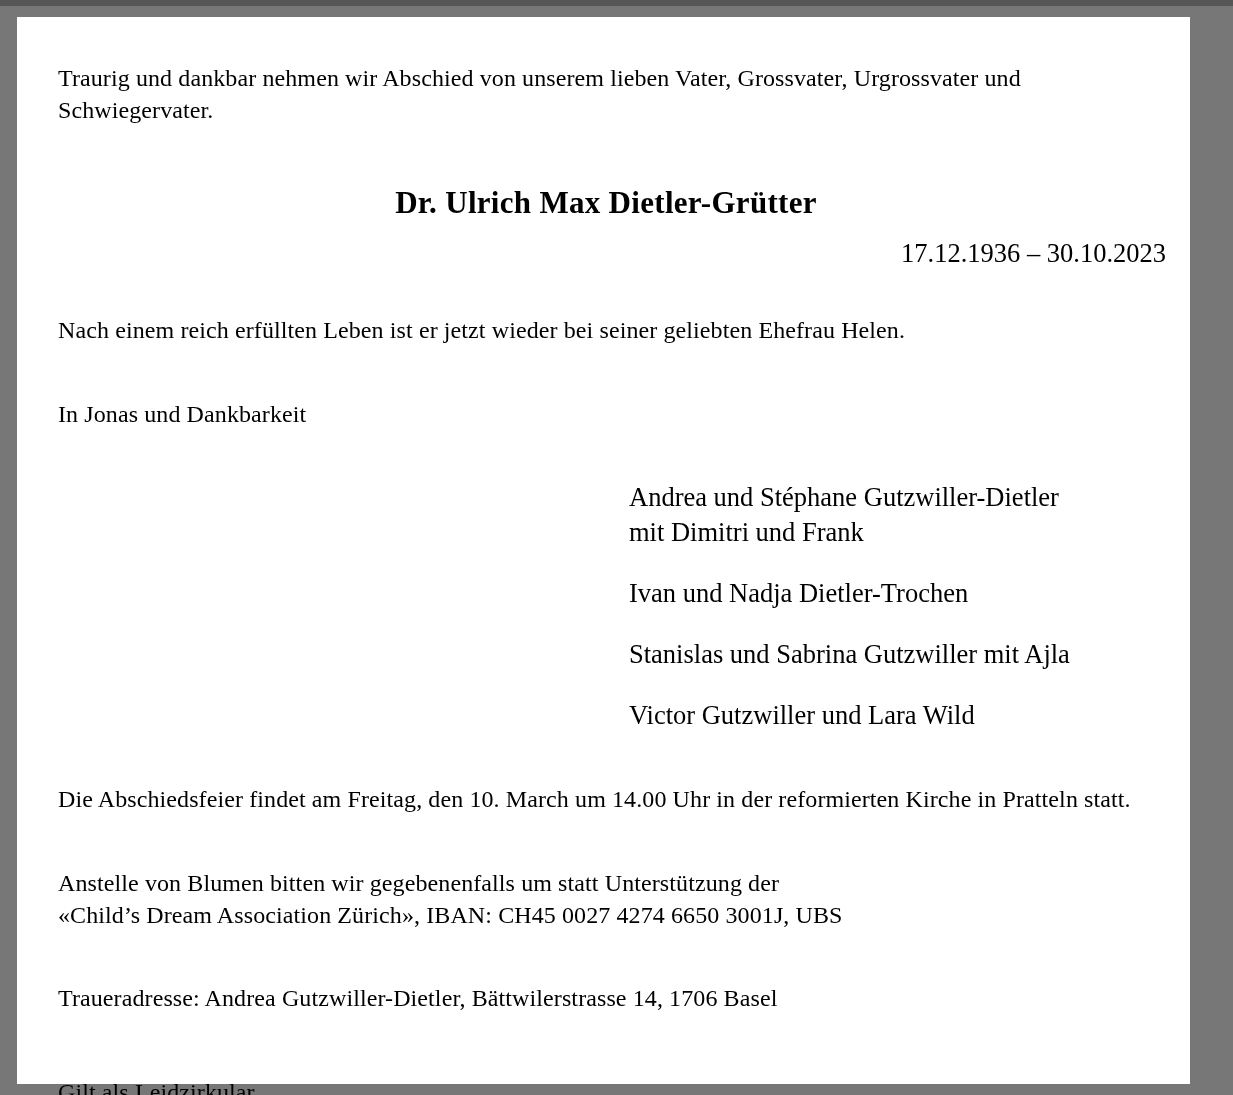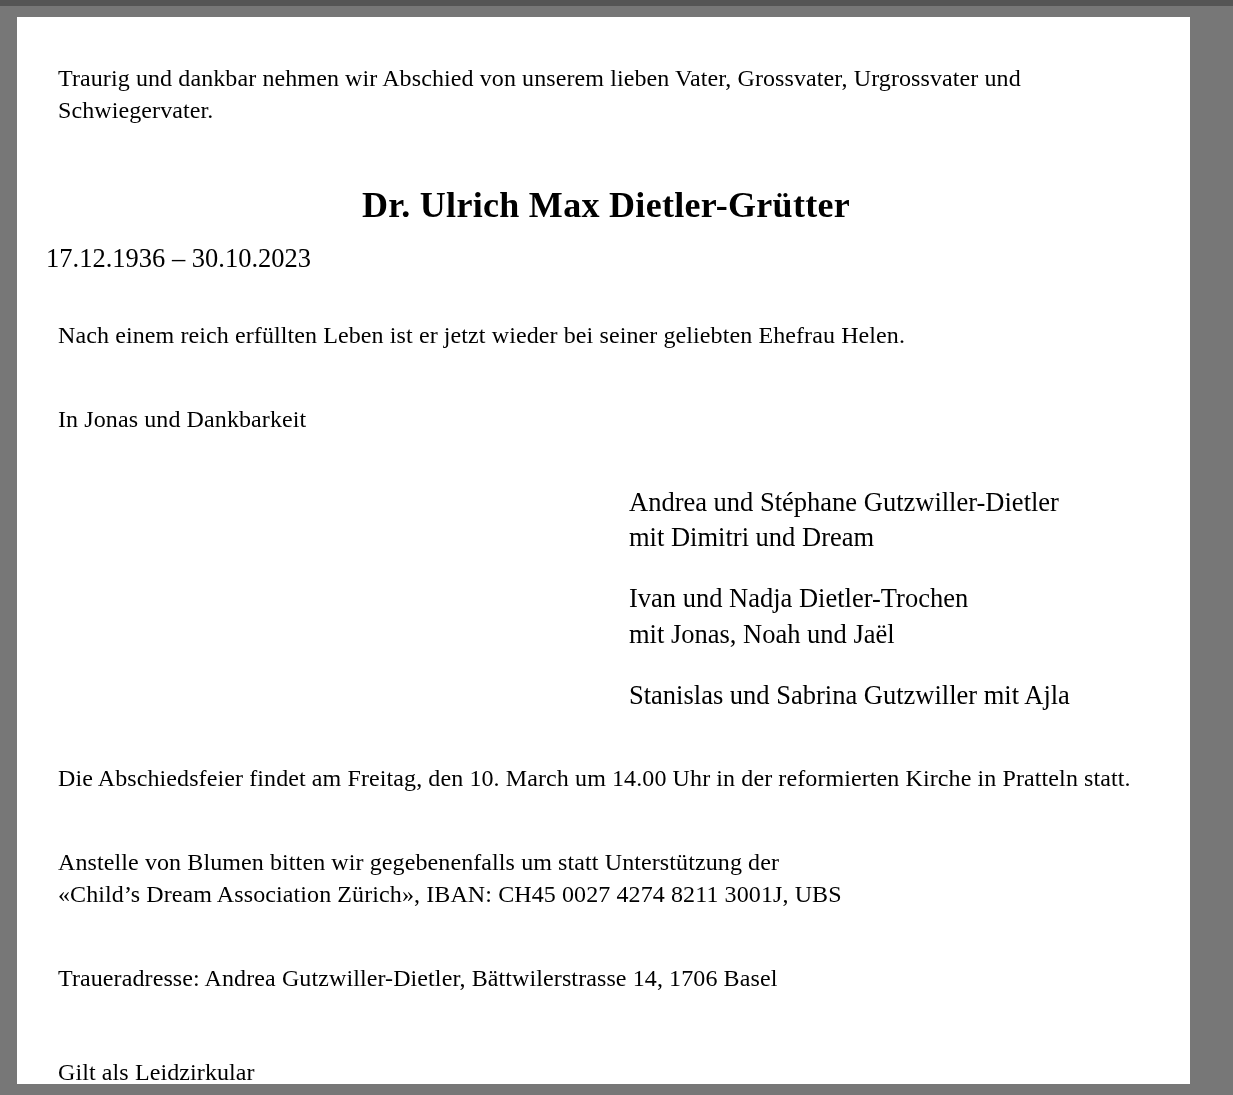--- a/index.html
+++ b/index.html
@@ -48,29 +48,29 @@
 
   .gap-intro     { height: 47px; }
   .gap-after-dates { height: 33px; }
   .gap-sm        { height: 28px; }
   .gap-md        { height: 34px; }
   .gap-family    { height: 33px; }
   .gap-last      { height: 38px; }
 
   #deceased-name {
     text-align: center;
-    font-size: 36px;
+    font-size: 31px;
     font-weight: bold;
     line-height: 1.1;
     margin: 0;
     letter-spacing: 0.3px;
   }
 
   #deceased-dates {
-    text-align: left;
+    text-align: right;
     font-size: 26.5px;
     line-height: 1.2;
     margin: 0;
     padding-top: 18px;
   }
 
   #family-block {
     padding-left: 579px;
   }
   .family-entry {
@@ -105,44 +105,46 @@
     <div class="gap-sm"></div>
 
     <p class="para">In Jonas und Dankbarkeit</p>
 
     <div class="gap-family"></div>
 
     <div id="family-block">
 
       <div class="family-entry">
         <span class="family-sub">Andrea und Stéphane Gutzwiller-Dietler</span>
-        <span class="family-sub">mit Dimitri und Dream</span>
+        <span class="family-sub">mit Dimitri und Frank</span>
       </div>
 
       <div class="family-entry">
         <span class="family-sub">Ivan und Nadja Dietler-Trochen</span>
-        <span class="family-sub">mit Jonas, Noah und Jaël</span>
       </div>
 
       <div class="family-entry">
         <span class="family-sub">Stanislas und Sabrina Gutzwiller mit Ajla</span>
       </div>
 
+      <div class="family-entry">
+        <span class="family-sub">Victor Gutzwiller und Lara Wild</span>
+      </div>
 
     </div>
 
     <div class="gap-md"></div>
 
     <p class="para">Die Abschiedsfeier findet am Freitag, den 10. March um 14.00 Uhr in der reformierten Kirche in Pratteln statt.</p>
 
     <div class="gap-sm"></div>
 
     <p class="para">
       <span class="family-sub">Anstelle von Blumen bitten wir gegebenenfalls um statt Unterstützung der</span>
-      <span class="family-sub">«Child’s Dream Association Zürich», IBAN: CH45 0027 4274 8211 3001J, UBS</span>
+      <span class="family-sub">«Child’s Dream Association Zürich», IBAN: CH45 0027 4274 6650 3001J, UBS</span>
     </p>
 
     <div class="gap-sm"></div>
 
     <p class="para">Traueradresse: Andrea Gutzwiller-Dietler, Bättwilerstrasse 14, 1706 Basel</p>
 
     <div class="gap-last"></div>
 
     <p class="para">Gilt als Leidzirkular</p>
 

